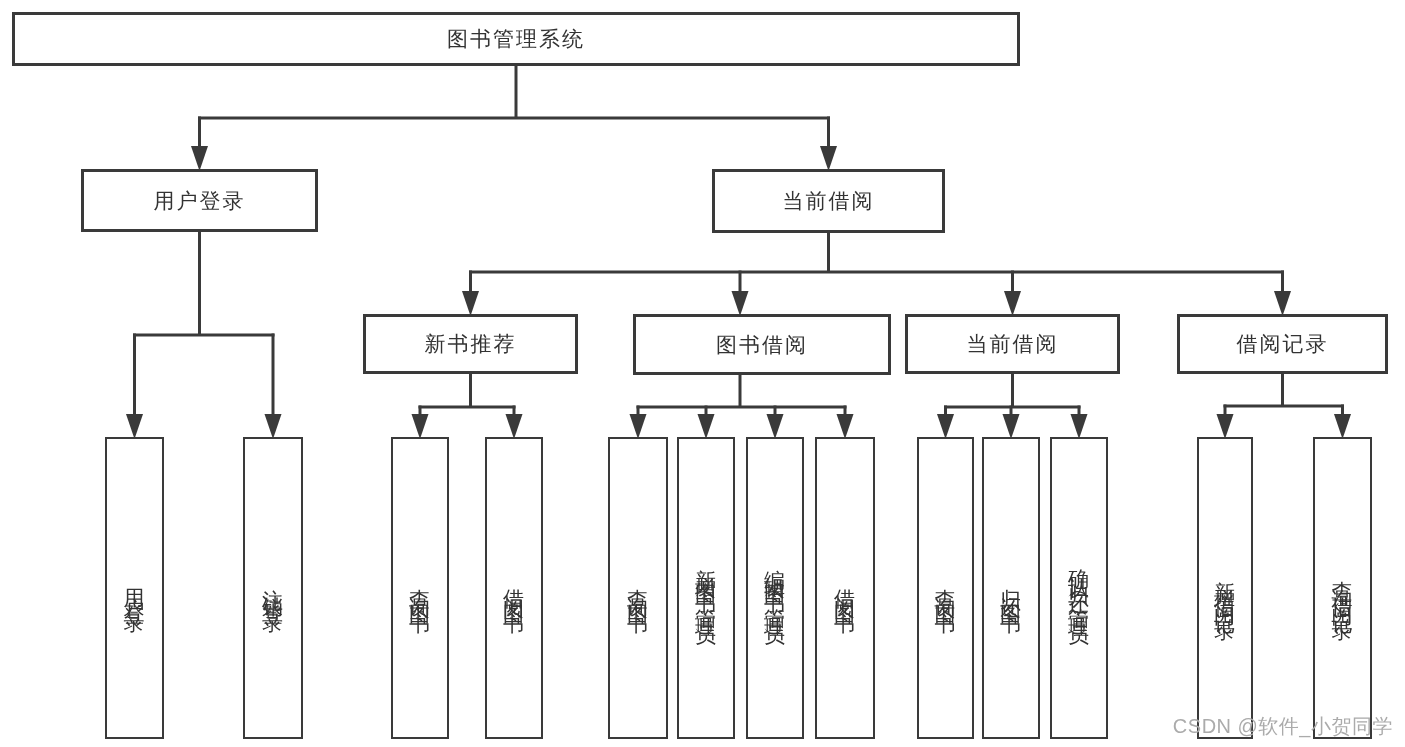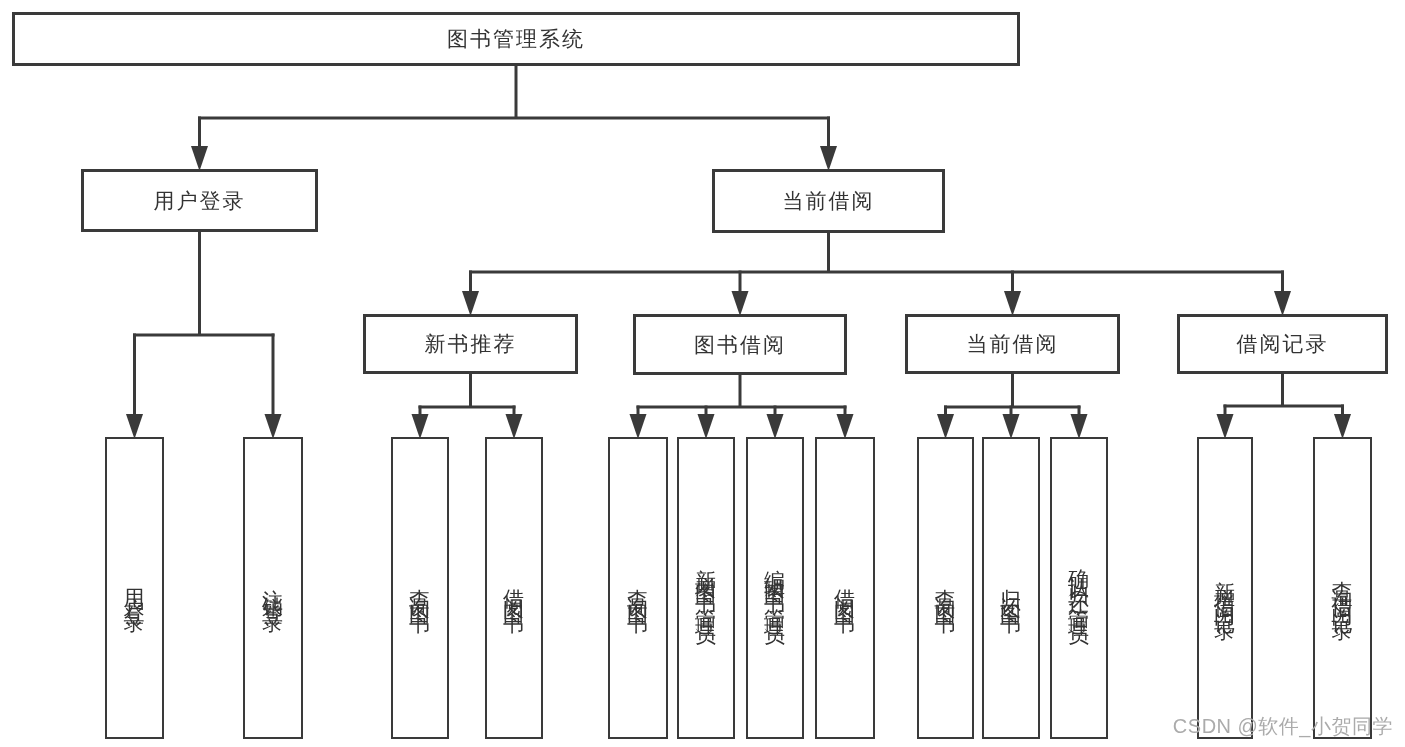--- a/index.html
+++ b/index.html
@@ -119,21 +119,21 @@
       </div>
       <div class="node" style="left: 81px; top: 169px; width: 237px; height: 63px;">
         <span class="lbl">用户登录</span>
       </div>
       <div class="node" style="left: 712px; top: 169px; width: 233px; height: 64px;">
         <span class="lbl">当前借阅</span>
       </div>
       <div class="node" style="left: 363px; top: 314px; width: 215px; height: 60px;">
         <span class="lbl">新书推荐</span>
       </div>
-      <div class="node" style="left: 633px; top: 314px; width: 214px; height: 61px;">
+      <div class="node" style="left: 633px; top: 314px; width: 258px; height: 61px;">
         <span class="lbl">图书借阅</span>
       </div>
       <div class="node" style="left: 905px; top: 314px; width: 215px; height: 60px; align-items: center;">
         <span class="lbl">当前借阅</span>
       </div>
       <div class="node" style="left: 1177px; top: 314px; width: 211px; height: 60px;">
         <span class="lbl">借阅记录</span>
       </div>
       <div class="node leaf" style="left: 105px; top: 437px; width: 59px; height: 302px;">
         <span class="lbl">用户登录</span>

